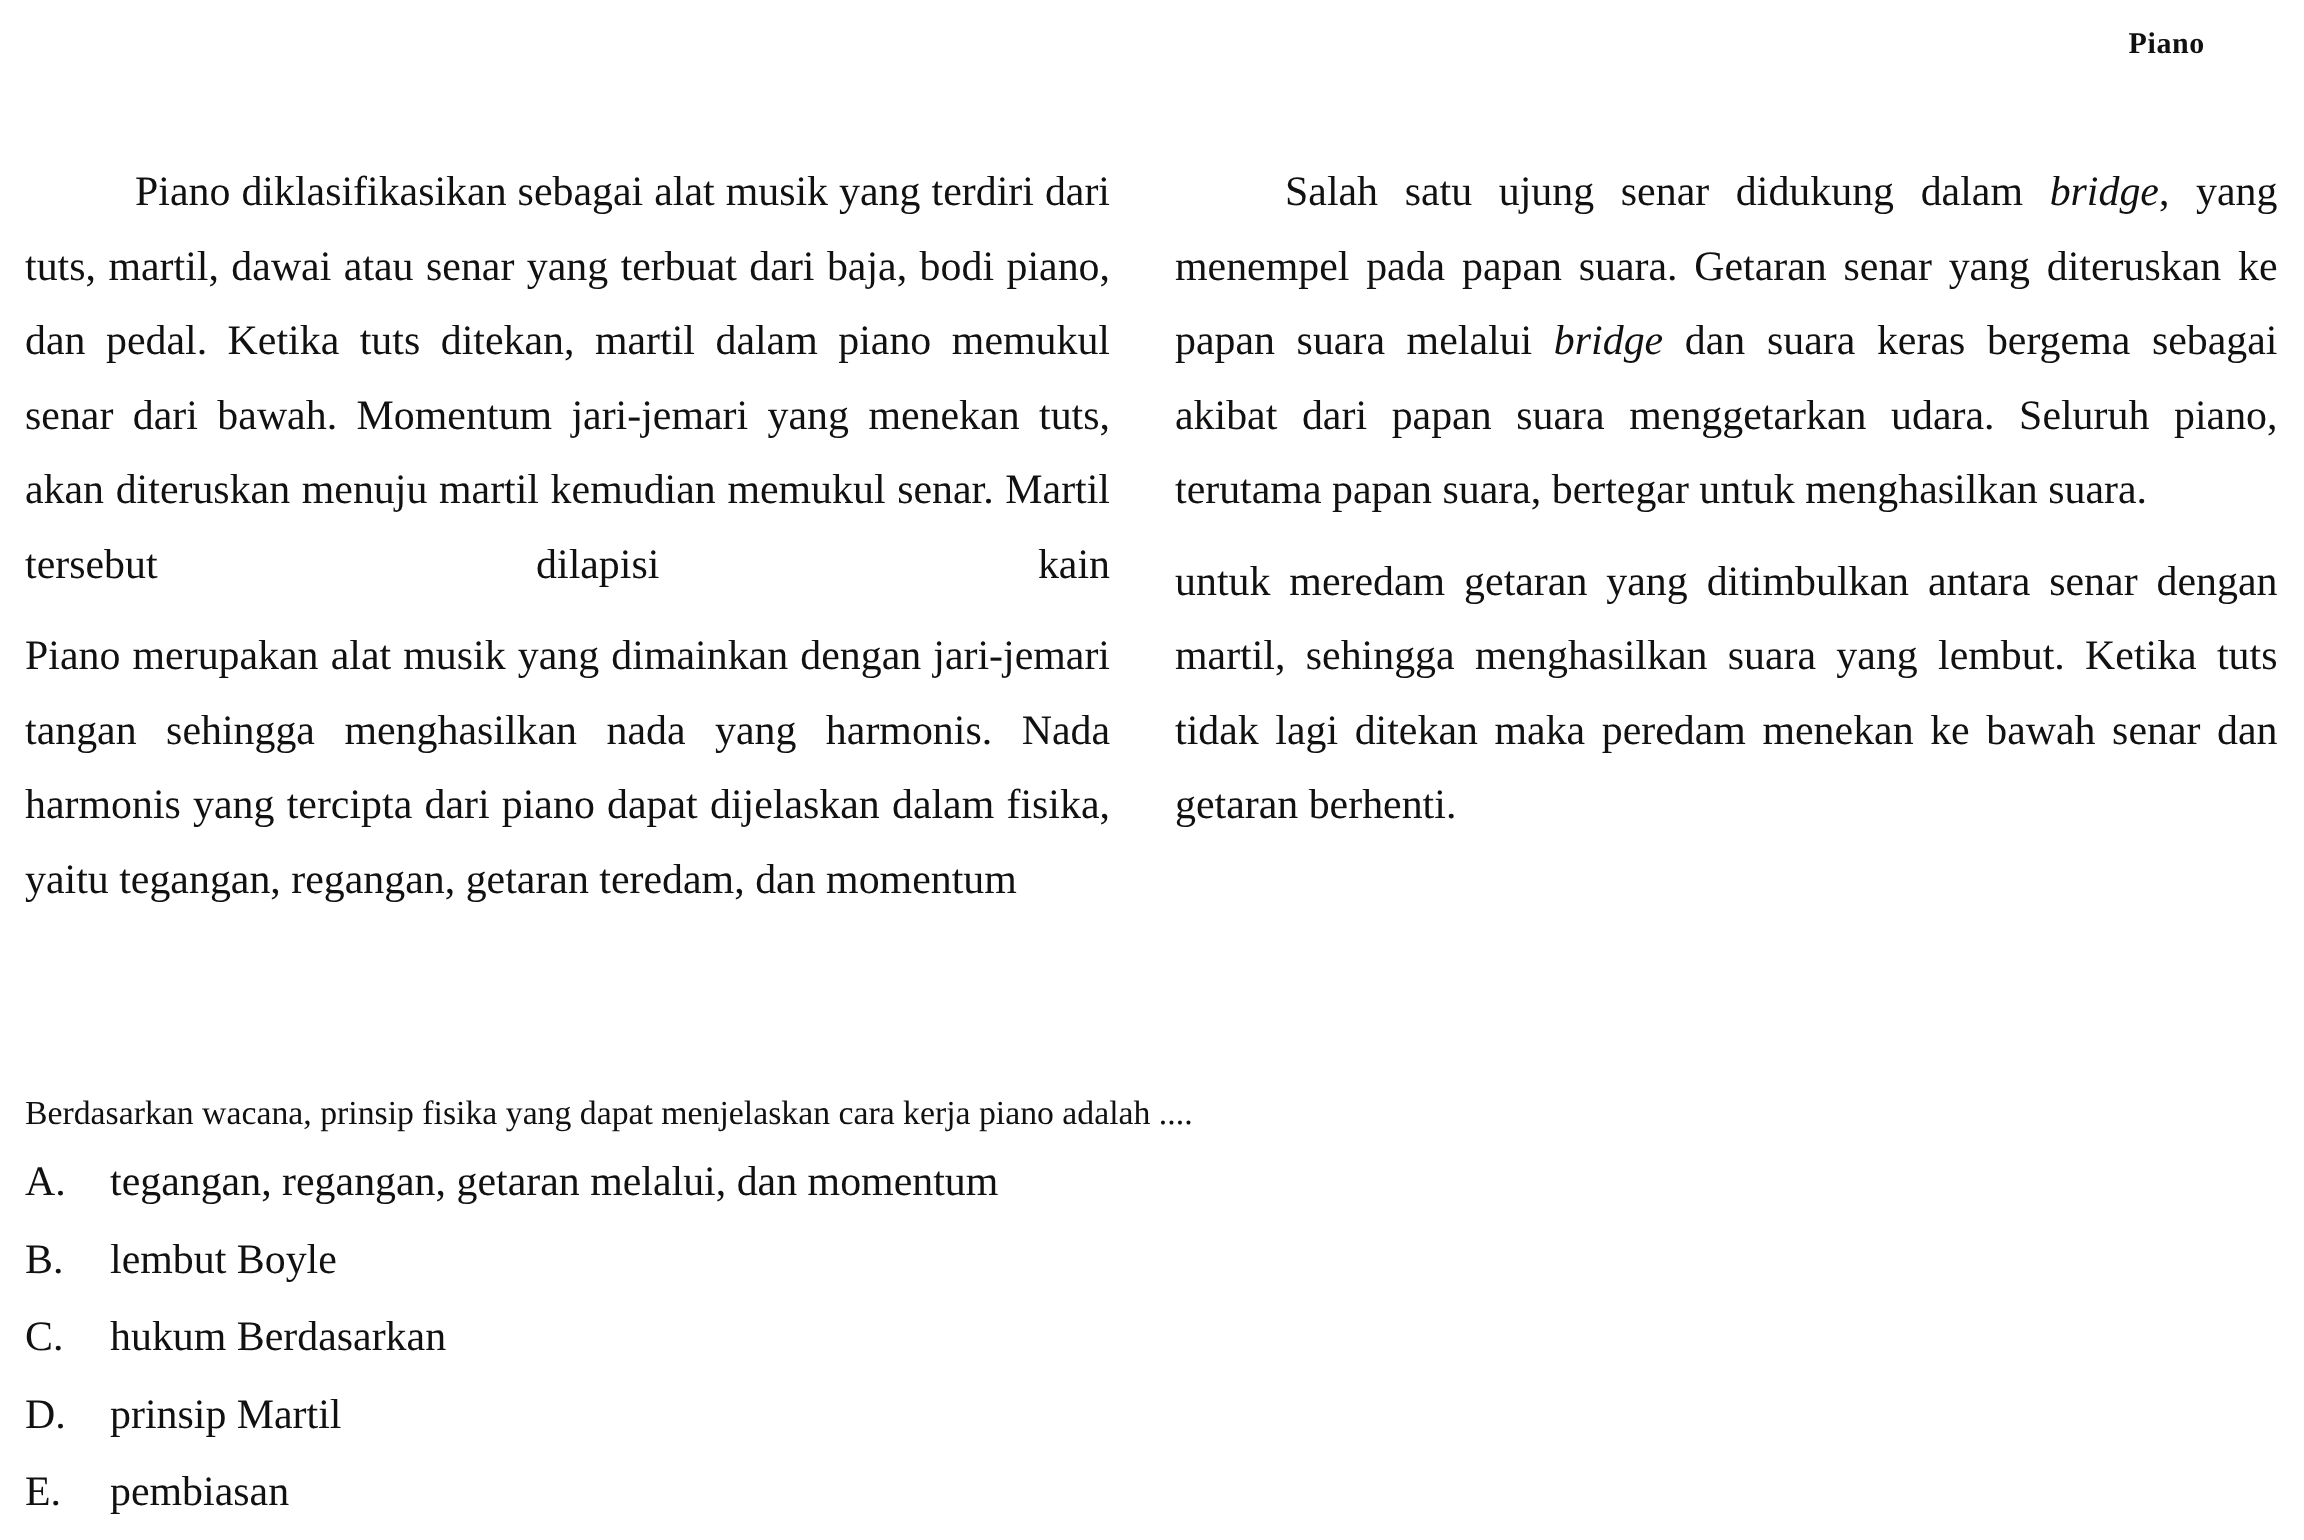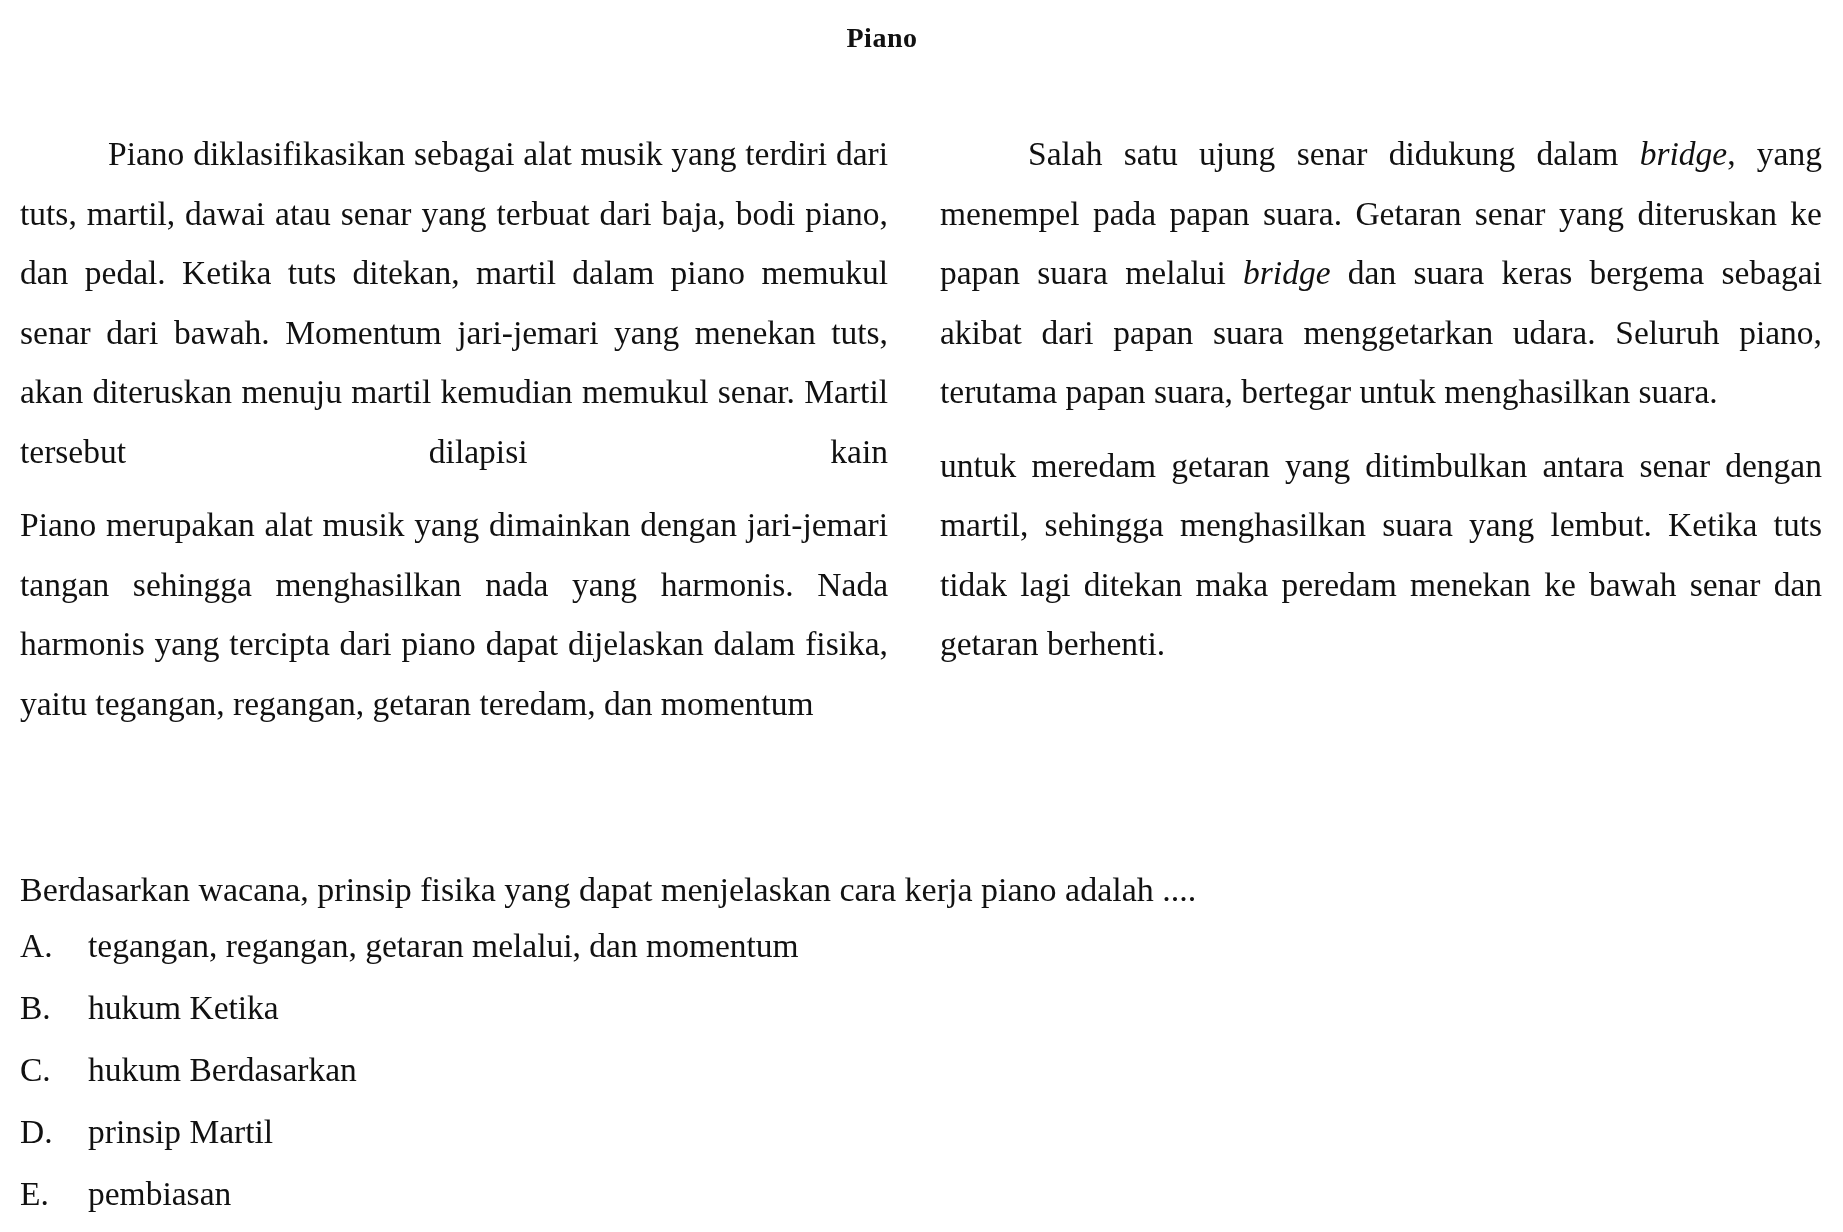--- a/index.html
+++ b/index.html
@@ -13,22 +13,22 @@
       position: relative;
       overflow: hidden;
       color: #111111;
       font-family: "Liberation Serif", "DejaVu Serif", serif;
     }
     .title {
       position: absolute;
       top: 22px;
       left: 0;
       width: 1764px;
-      text-align: center;
-      font-size: 28px;
+      text-align: right;
+      font-size: 24px;
       font-weight: bold;
       letter-spacing: 0.5px;
     }
     .col {
       position: absolute;
       font-size: 33.5px;
       line-height: 59.5px;
       text-align: justify;
     }
     .col-left {
@@ -53,21 +53,21 @@
       margin-top: 14px;
     }
     .para.last-justify {
       text-align-last: justify;
     }
     em { font-style: italic; }
     .question {
       position: absolute;
       left: 20px;
       top: 862px;
-      font-size: 34px;
+      font-size: 27px;
       line-height: 56px;
       white-space: nowrap;
     }
     .options {
       position: absolute;
       left: 20px;
       top: 918px;
       font-size: 33.5px;
     }
     .option {
@@ -104,21 +104,21 @@
 
   <div class="question">Berdasarkan wacana, prinsip fisika yang dapat menjelaskan cara kerja piano adalah ....</div>
 
   <div class="options">
     <div class="option">
       <span class="option-letter">A.</span>
       <span class="option-text">tegangan, regangan, getaran melalui, dan momentum</span>
     </div>
     <div class="option">
       <span class="option-letter">B.</span>
-      <span class="option-text">hukum Ketika</span>
+      <span class="option-text">lembut Boyle</span>
     </div>
     <div class="option">
       <span class="option-letter">C.</span>
       <span class="option-text">hukum Berdasarkan</span>
     </div>
     <div class="option">
       <span class="option-letter">D.</span>
       <span class="option-text">prinsip Martil</span>
     </div>
     <div class="option">

